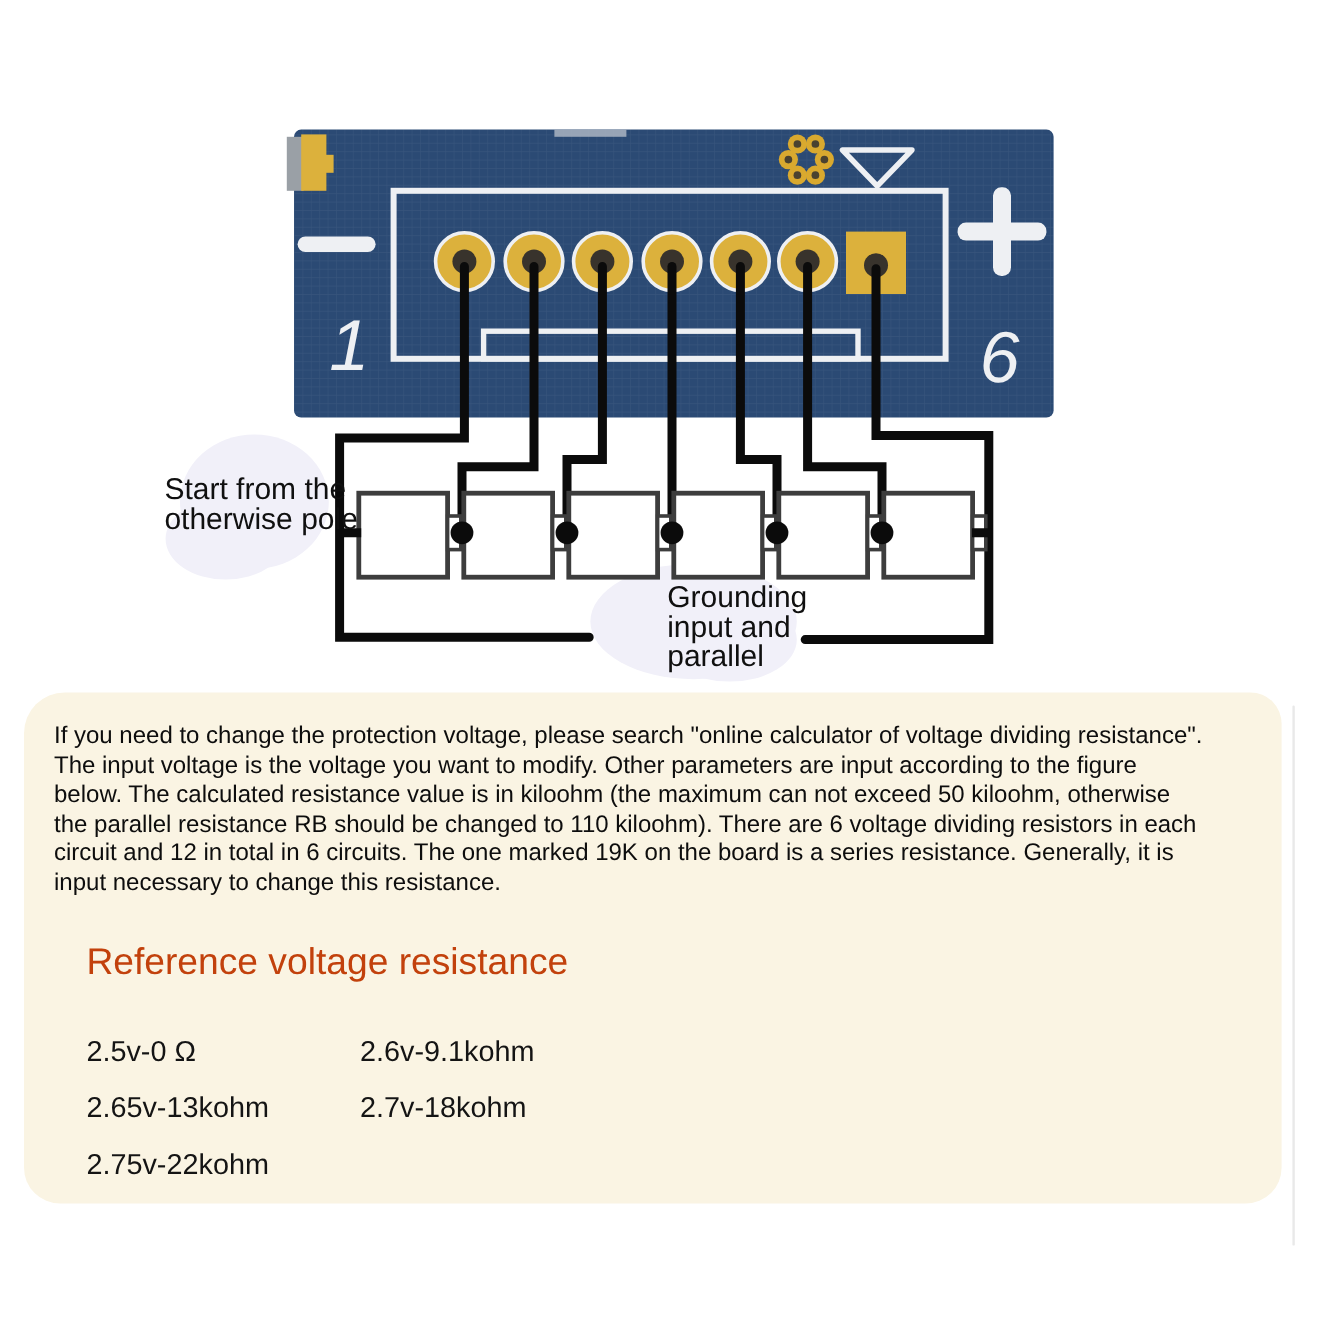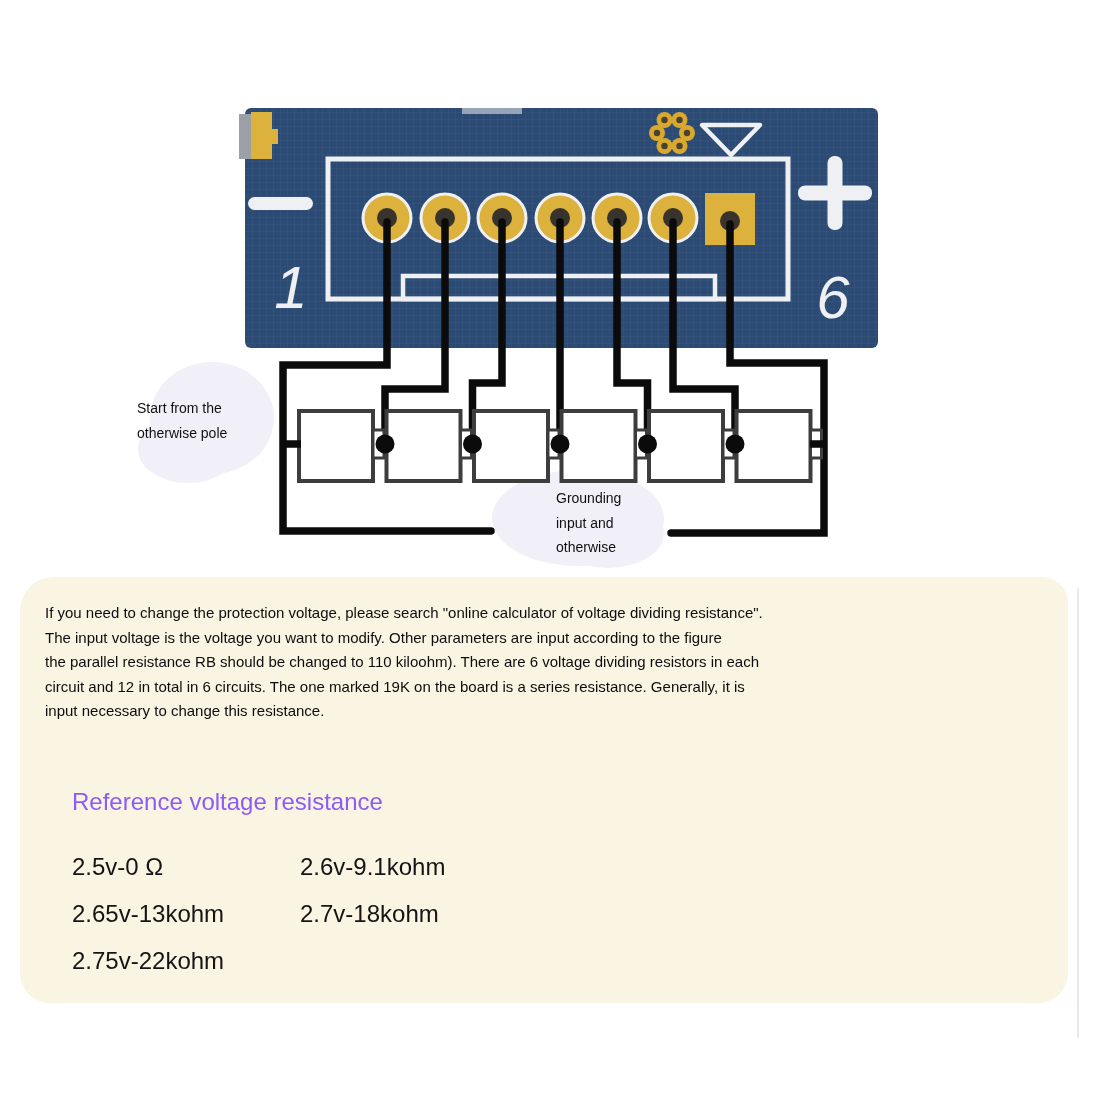--- a/index.html
+++ b/index.html
@@ -1,31 +1,31 @@
 <!DOCTYPE html>
 <html><head>
 <meta charset="utf-8">
 <style>
   html,body{margin:0;padding:0;background:#ffffff;}
   .stage{
     position:relative;width:1100px;height:1100px;overflow:hidden;
     background:#ffffff;font-family:"Liberation Sans",sans-serif;color:#111;
   }
   .blob{position:absolute;background:#f1f0f9;border-radius:50%;}
-  .annotation{position:absolute;font-size:14px;line-height:24.5px;color:#101010;}
+  .annotation{position:absolute;font-size:25px;line-height:24.5px;color:#101010;}
   svg.diagram{position:absolute;left:0;top:0;}
   .panel{
     position:absolute;left:20px;top:577px;width:1048px;height:426px;
     background:#faf4e3;border-radius:34px 26px 30px 30px;
   }
-  .para{position:absolute;left:25px;top:24px;width:1020px;font-size:15px;line-height:24.6px;color:#0d0d0d;}
+  .para{position:absolute;left:25px;top:24px;width:1020px;font-size:20px;line-height:24.6px;color:#0d0d0d;}
   .para .pline{white-space:nowrap;}
-  .ref-title{position:absolute;left:52px;top:208px;font-size:24px;line-height:34px;color:#8b5cf6;}
+  .ref-title{position:absolute;left:52px;top:208px;font-size:31px;line-height:34px;color:#c2410c;}
   .ref-grid{position:absolute;left:52px;top:266px;}
-  .ref-row{display:flex;height:47px;align-items:center;}
+  .ref-row{display:flex;height:47px;align-items:flex-end;}
   .ref-cell{width:228px;font-size:24px;line-height:27px;color:#141414;}
   .edge-line{position:absolute;left:1077px;top:588px;width:2px;height:450px;background:#e9e9e9;border-radius:2px;}
 </style>
 </head>
 <body>
 
 <div class="stage">
 
   <div class="blob" style="left:150px;top:362px;width:124px;height:112px;"></div>
   <div class="blob" style="left:138px;top:415px;width:100px;height:68px;"></div>
@@ -149,27 +149,28 @@
   </svg>
 
   <div class="annotation" style="left:137px;top:396px;">
     <div>Start from the</div>
     <div>otherwise pole</div>
   </div>
 
   <div class="annotation" style="left:556px;top:486px;">
     <div>Grounding</div>
     <div>input and</div>
-    <div>otherwise</div>
+    <div>parallel</div>
   </div>
 
   <div class="panel">
     <div class="para">
       <div class="pline">If you need to change the protection voltage, please search "online calculator of voltage dividing resistance".</div>
       <div class="pline">The input voltage is the voltage you want to modify. Other parameters are input according to the figure</div>
+      <div class="pline">below. The calculated resistance value is in kiloohm (the maximum can not exceed 50 kiloohm, otherwise</div>
       <div class="pline">the parallel resistance RB should be changed to 110 kiloohm). There are 6 voltage dividing resistors in each</div>
       <div class="pline">circuit and 12 in total in 6 circuits. The one marked 19K on the board is a series resistance. Generally, it is</div>
       <div class="pline">input necessary to change this resistance.</div>
     </div>
 
     <div class="ref-title">Reference voltage resistance</div>
 
     <div class="ref-grid">
       <div class="ref-row">
         <div class="ref-cell">2.5v-0 Ω</div>

